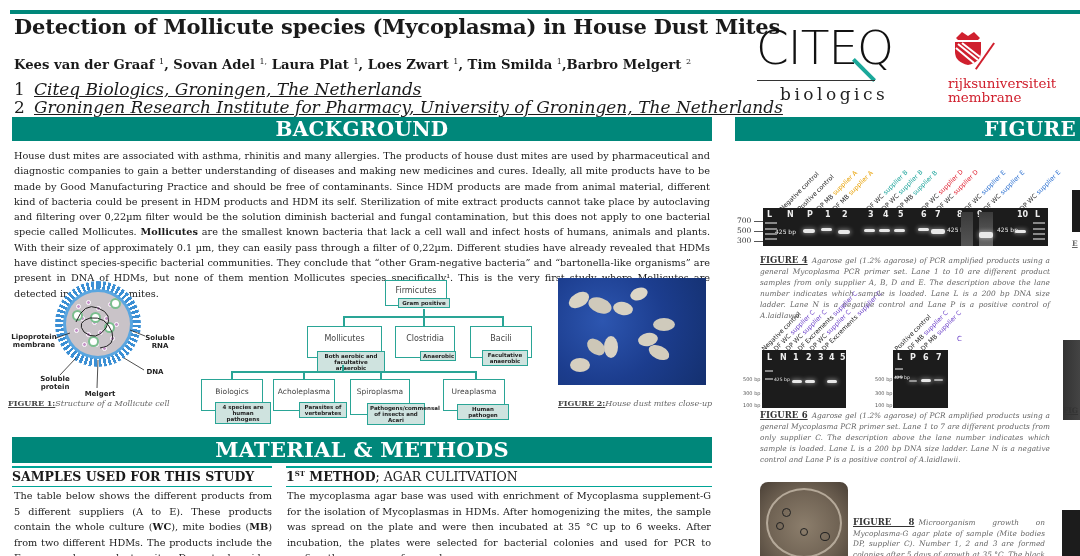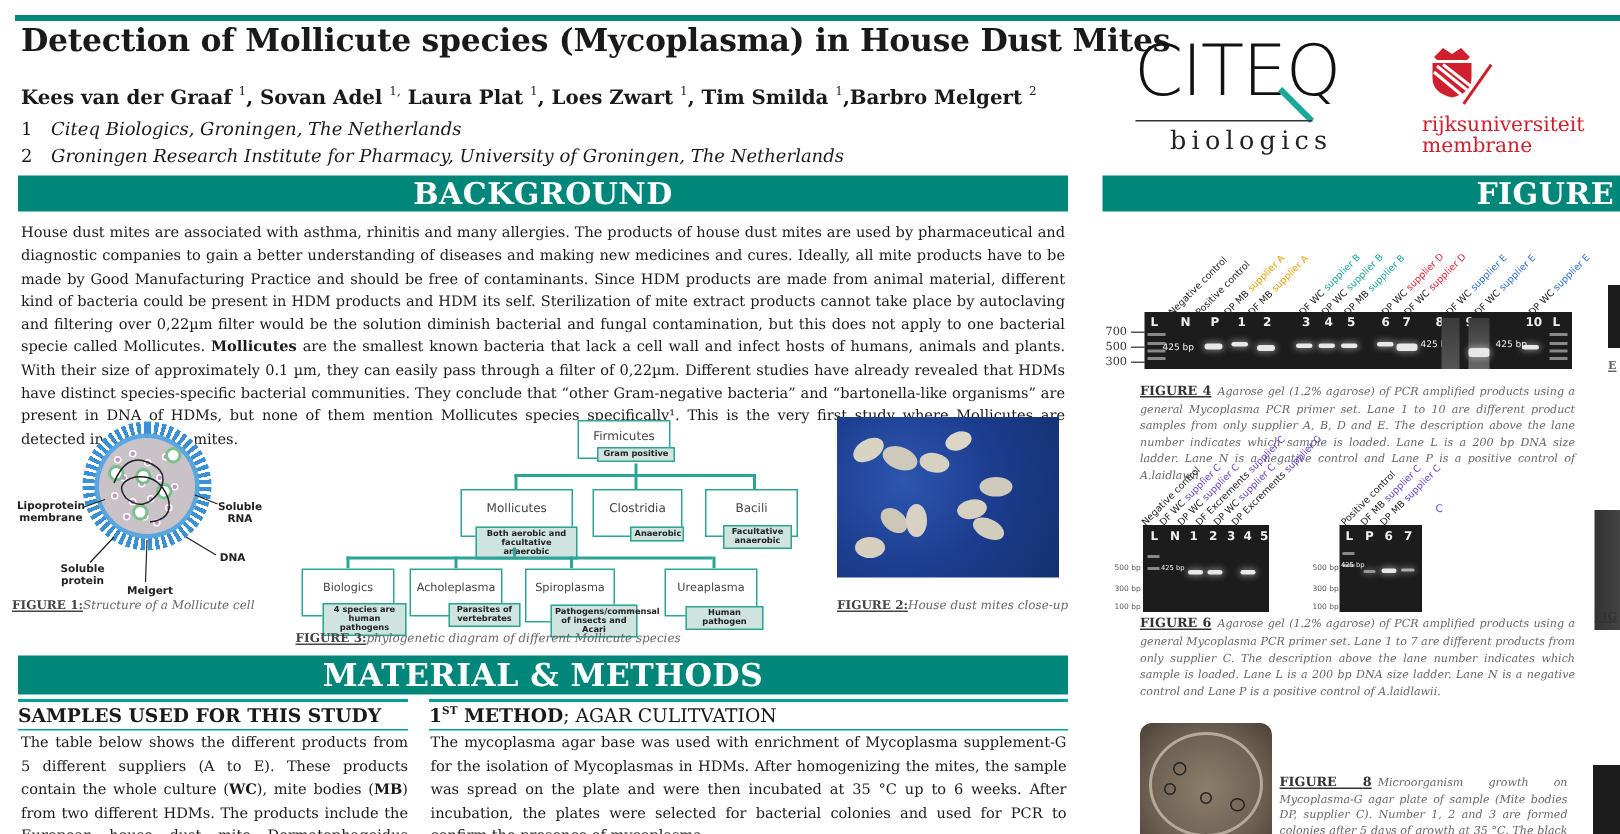--- a/index.html
+++ b/index.html
@@ -4,21 +4,21 @@
 <style>
   * { box-sizing: border-box; margin: 0; padding: 0; }
   html, body { width: 1080px; height: 556px; overflow: hidden; background: #ffffff; }
   body { position: relative; font-family: "DejaVu Serif", serif; color: #1a1a1a; }
   .abs { position: absolute; }
   .teal { background: #00877a; }
   .topline { left: 10px; top: 10px; width: 1070px; height: 4px; background: #00877a; }
   .title { left: 14px; top: 14px; font-size: 21px; font-weight: bold; letter-spacing: -0.2px; white-space: nowrap; }
   .authors { left: 14px; top: 57px; font-size: 13.2px; font-weight: bold; white-space: nowrap; }
   .authors sup { font-size: 8px; font-weight: normal; }
-  .aff { left: 14px; font-size: 12px; font-style: italic; white-space: nowrap; }
+  .aff { left: 14px; font-size: 17px; font-style: italic; white-space: nowrap; text-decoration: underline; }
   .aff .num { font-style: normal; display: inline-block; width: 20px; }
   .band { height: 24px; color: #fff; font-weight: bold; font-size: 20px; line-height: 25px; text-align: center; letter-spacing: 0.3px; }
   .bodytext { font-size: 9.7px; line-height: 15.3px; text-align: justify; color: #1a1a1a; }
   .caption { font-size: 8px; font-style: italic; color: #666; white-space: nowrap; }
   .caption b { font-style: normal; text-decoration: underline; color: #444; font-weight: bold; }
   .subhead { font-size: 12.5px; font-weight: bold; border-top: 2px solid #00a496; border-bottom: 1px solid #00a496; padding: 1px 0 0 0; height: 21px; white-space: nowrap; }
   .subhead .thin { font-weight: normal; }
   .subhead sup { font-size: 7px; }
 
   
@@ -152,21 +152,20 @@
   <div class="pline" style="left:280px; top:93px; width:1.5px; height:8px;"></div>
 
   <div class="pbox" style="left:6px; top:101px; width:62px; height:32px; font-size:7.5px; padding-top:7px;"><span>Biologics</span></div>
   <div class="ptag" style="left:20px; top:124px; width:56px;"><span>4 species are human pathogens</span></div>
   <div class="pbox" style="left:78px; top:101px; width:62px; height:32px; font-size:7.5px; padding-top:7px;"><span>Acholeplasma</span></div>
   <div class="ptag" style="left:104px; top:124px; width:48px;"><span>Parasites of vertebrates</span></div>
   <div class="pbox" style="left:155px; top:101px; width:60px; height:36px; font-size:7.5px; padding-top:7px;"><span>Spiroplasma</span></div>
   <div class="ptag" style="left:172px; top:125px; width:58px;"><span>Pathogens/commensal of insects and Acari</span></div>
   <div class="pbox" style="left:248px; top:101px; width:62px; height:32px; font-size:7.5px; padding-top:7px;"><span>Ureaplasma</span></div>
   <div class="ptag" style="left:262px; top:126px; width:52px;"><span>Human pathogen</span></div>
-  <div class="abs caption" style="left:2px; top:142px;"><b>FIGURE 3:</b><span>phylogenetic diagram of different Mollicute species</span></div>
 </div>
 
 <div class="abs" style="left:558px; top:278px; width:148px; height:107px; background: radial-gradient(circle at 30% 40%, #2d56b0 0%, #1c3d8e 50%, #14306f 100%); overflow:hidden;">
   <div style="position:absolute; left:10px; top:15px; width:22px; height:14px; border-radius:50%; background:#d9d3c4; transform:rotate(-30deg);"></div>
   <div style="position:absolute; left:30px; top:20px; width:24px; height:15px; border-radius:50%; background:#cfc9bb; transform:rotate(20deg);"></div>
   <div style="position:absolute; left:55px; top:24px; width:20px; height:13px; border-radius:50%; background:#d7d1c2; transform:rotate(10deg);"></div>
   <div style="position:absolute; left:72px; top:10px; width:18px; height:12px; border-radius:50%; background:#ddd6c7; transform:rotate(-20deg);"></div>
   <div style="position:absolute; left:95px; top:40px; width:22px; height:13px; border-radius:50%; background:#cfcabc;"></div>
   <div style="position:absolute; left:80px; top:55px; width:20px; height:13px; border-radius:50%; background:#d6d0c0; transform:rotate(-10deg);"></div>
   <div style="position:absolute; left:28px; top:62px; width:20px; height:14px; border-radius:50%; background:#cdc7b7; transform:rotate(40deg);"></div>

